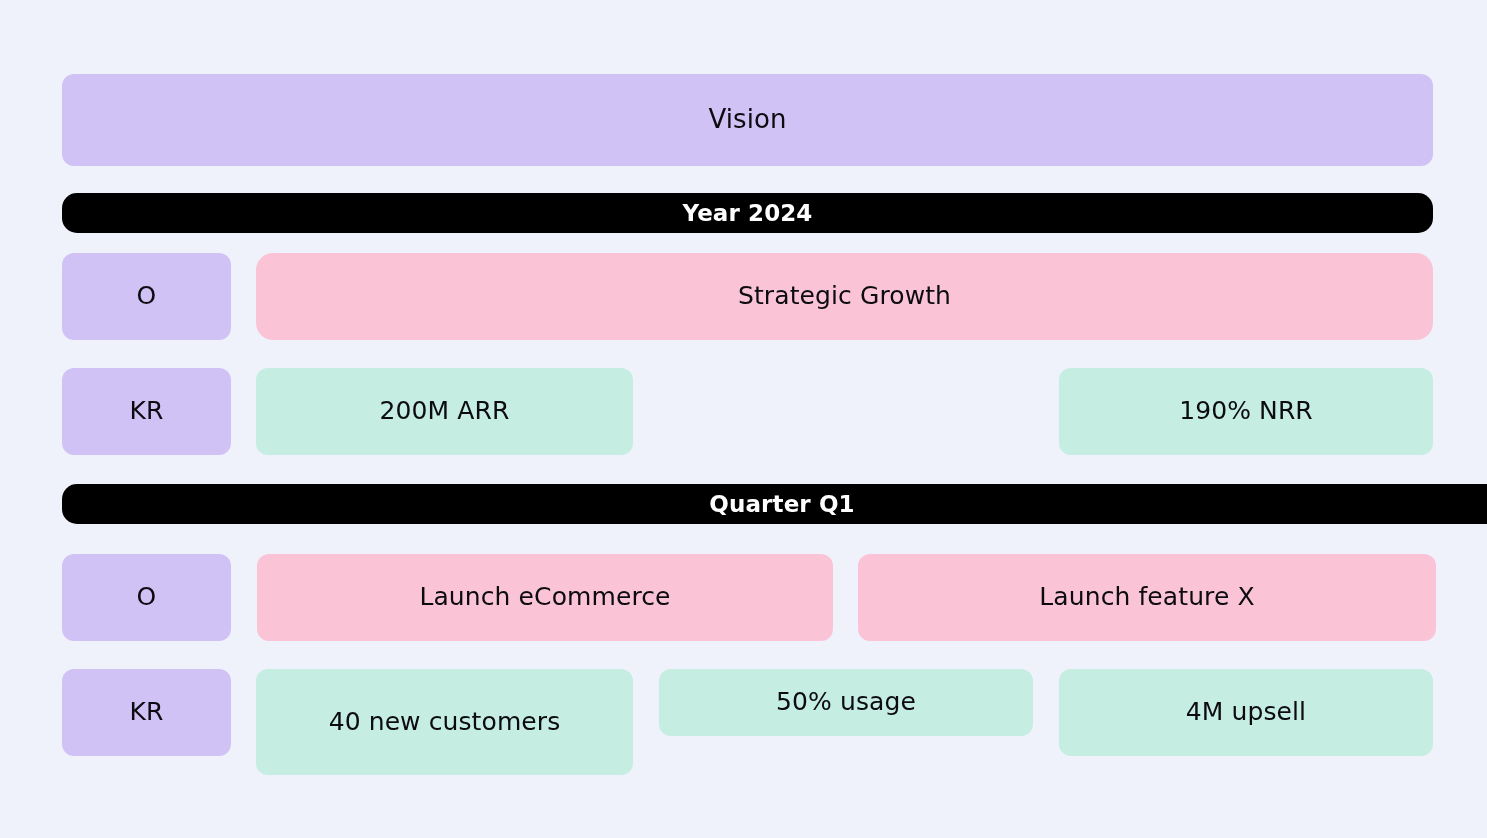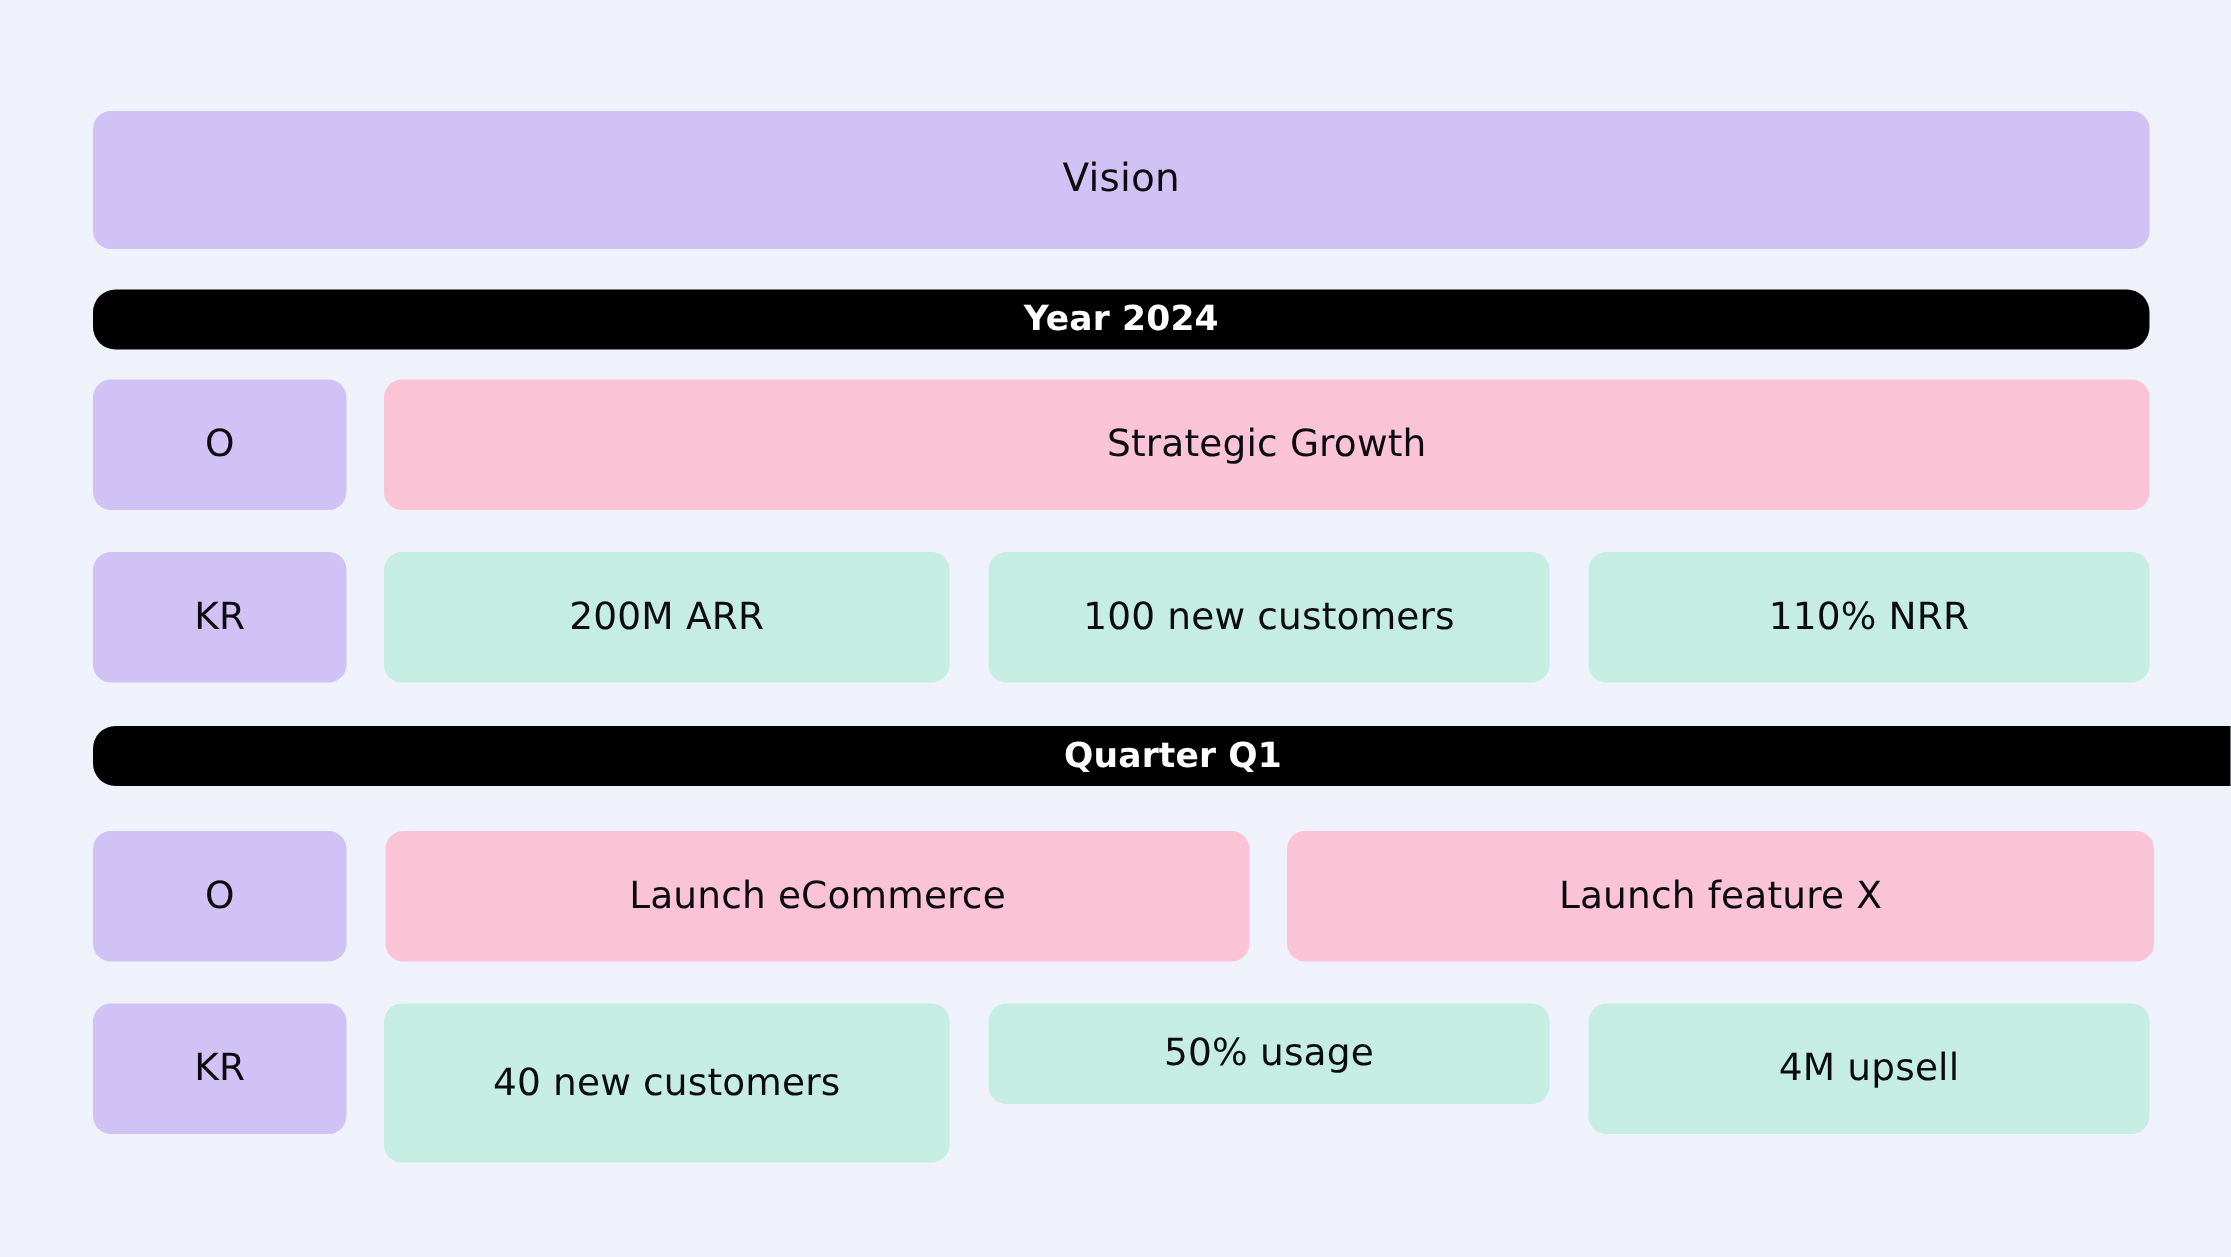--- a/index.html
+++ b/index.html
@@ -73,38 +73,35 @@
   </div>
 
   <div class="box box--period" style="left:62px; top:193px; width:1371px; height:40px;">
     <span>Year 2024</span>
   </div>
 
   <div class="box box--label" style="left:62px; top:253px; width:169px; height:87px;">
     <span>O</span>
   </div>
 
-  <div class="box box--objective" style="left:256px; top:253px; width:1177px; height:87px;">
+  <div class="box box--objective" style="left:256px; top:253px; width:1177px; height:87px;border-radius:17px;">
     <span>Strategic Growth</span>
   </div>
 
   <div class="box box--label" style="left:62px; top:368px; width:169px; height:87px;">
     <span>KR</span>
   </div>
 
   <div class="box box--keyresult" style="left:256px; top:368px; width:377px; height:87px;">
     <span>200M ARR</span>
   </div>
 
-  <div class="box box--keyresult" style="left:659px; top:368px; width:374px; height:87px;">
-    <span>100 new customers</span>
-  </div>
 
   <div class="box box--keyresult" style="left:1059px; top:368px; width:374px; height:87px;">
-    <span>110% NRR</span>
+    <span>190% NRR</span>
   </div>
 
   <div class="box box--period" style="left:62px; top:484px; width:1440px; height:40px;">
     <span>Quarter Q1</span>
   </div>
 
   <div class="box box--label" style="left:62px; top:554px; width:169px; height:87px;">
     <span>O</span>
   </div>
 

